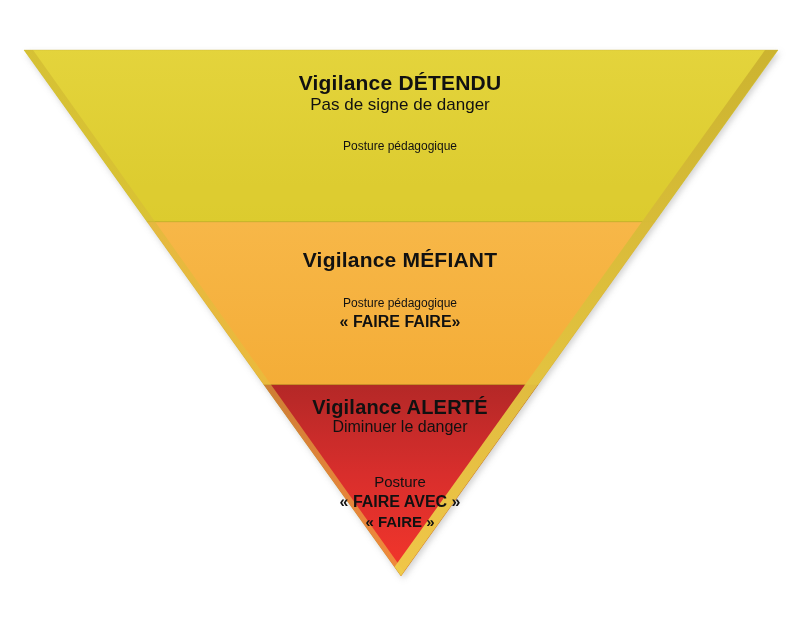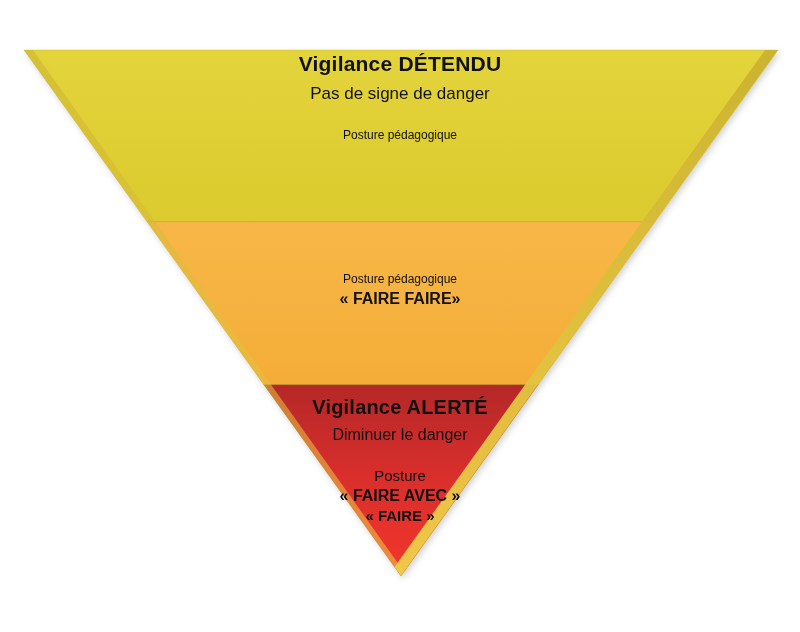--- a/index.html
+++ b/index.html
@@ -48,50 +48,50 @@
   .lvl-title {
     font-size: 21px;
     font-weight: bold;
     letter-spacing: 0.2px;
     line-height: 1.12;
   }
   .lvl-sub {
     font-size: 17px;
     font-weight: normal;
     line-height: 1.15;
-    margin-top: 8px;
+    margin-top: 0;
   }
   .lvl-posture-label {
     font-size: 12px;
     font-weight: normal;
     line-height: 1.15;
   }
   .lvl-posture-value {
     font-size: 16px;
     font-weight: bold;
     line-height: 1.2;
     margin-top: 2px;
   }
   .lvl-posture-value.italic {
     font-size: 15px;
   }
 
   
-  #band-detendu       { top: 52px; }
+  #band-detendu       { top: 71px; }
   #band-detendu .lvl-posture-block { margin-top: 26px; }
 
   
   #band-mefiant       { top: 248px; }
   #band-mefiant .lvl-posture-block { margin-top: 25px; }
 
   
   #band-alerte        { top: 396px; }
   #band-alerte .lvl-title { font-size: 20px; }
   #band-alerte .lvl-sub   { font-size: 16px; }
-  #band-alerte .lvl-posture-block { margin-top: 22px; }
+  #band-alerte .lvl-posture-block { margin-top: 36px; }
   #band-alerte .lvl-posture-label { font-size: 15px; }
 </style>
 </head>
 <body>
 
 <div id="stage">
 
   <svg id="funnel-svg" viewBox="0 0 800 632">
     <defs>
       <linearGradient id="gradYellow" x1="0" y1="0" x2="0" y2="1">
@@ -159,20 +159,21 @@
 
     <div class="band" id="band-detendu">
       <div class="lvl-title">Vigilance DÉTENDU</div>
       <div class="lvl-sub">Pas de signe de danger</div>
       <div class="lvl-posture-block">
         <div class="lvl-posture-label">Posture pédagogique</div>
       </div>
     </div>
 
     <div class="band" id="band-mefiant">
+      <div class="lvl-title">Vigilance MÉFIANT</div>
       <div class="lvl-posture-block">
         <div class="lvl-posture-label">Posture pédagogique</div>
         <div class="lvl-posture-value">« FAIRE FAIRE»</div>
       </div>
     </div>
 
     <div class="band" id="band-alerte">
       <div class="lvl-title">Vigilance ALERTÉ</div>
       <div class="lvl-sub">Diminuer le danger</div>
       <div class="lvl-posture-block">

